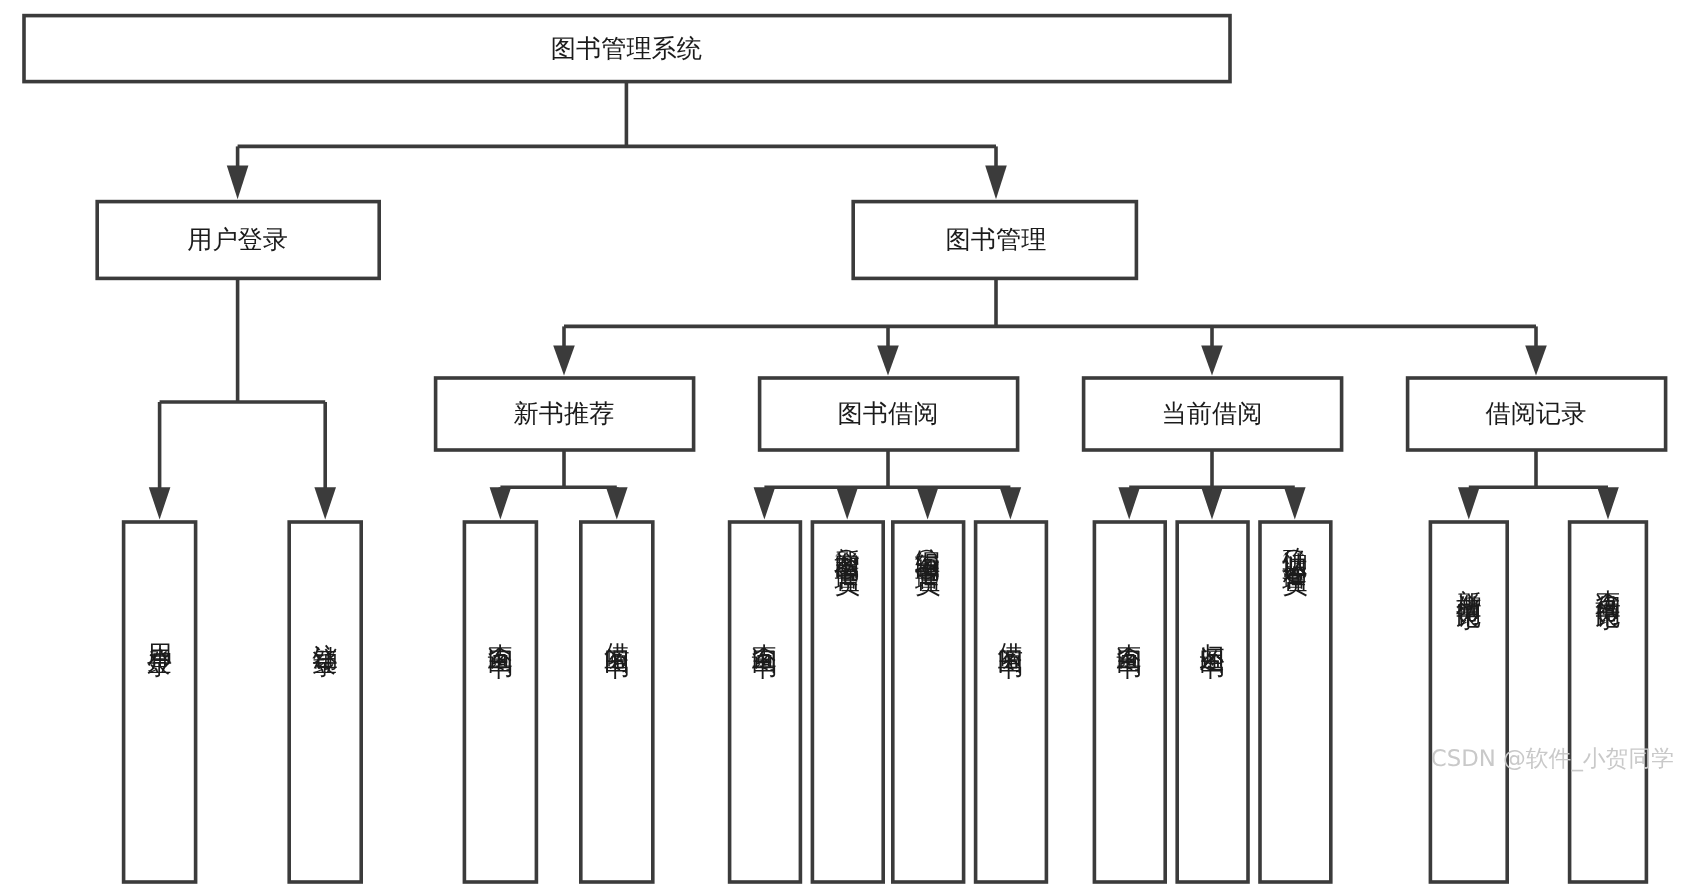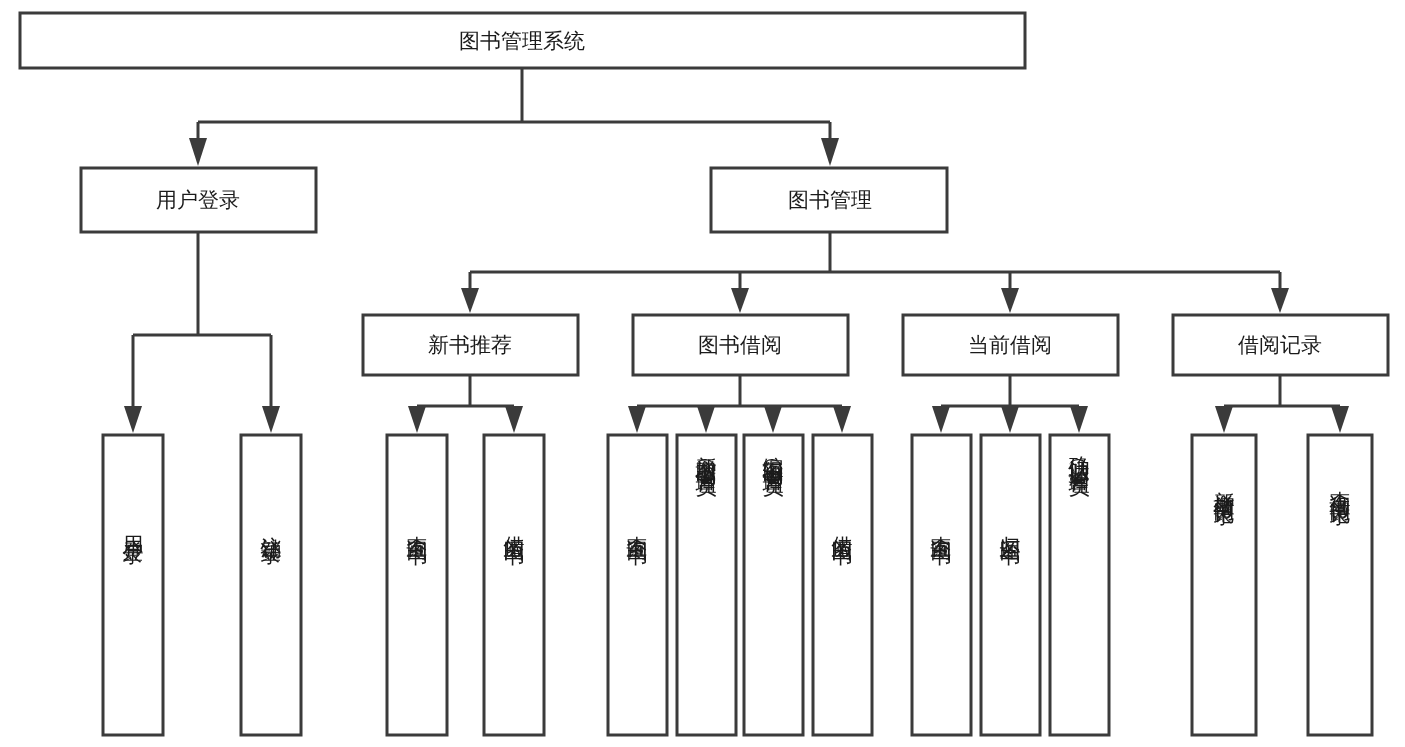--- a/index.html
+++ b/index.html
@@ -237,13 +237,14 @@
       <text class="node-label-vertical" x="1224" y="483">新增借阅记录</text>
     </g>
 
     <g>
       <rect class="node-box" x="1308" y="435" width="64" height="300"></rect>
       <text class="node-label-vertical" x="1340" y="483">查询借阅记录</text>
     </g>
 
   </svg>
 
+  <div class="watermark-text">CSDN @软件_小贺同学</div>
 </div>
 
 </body></html>

